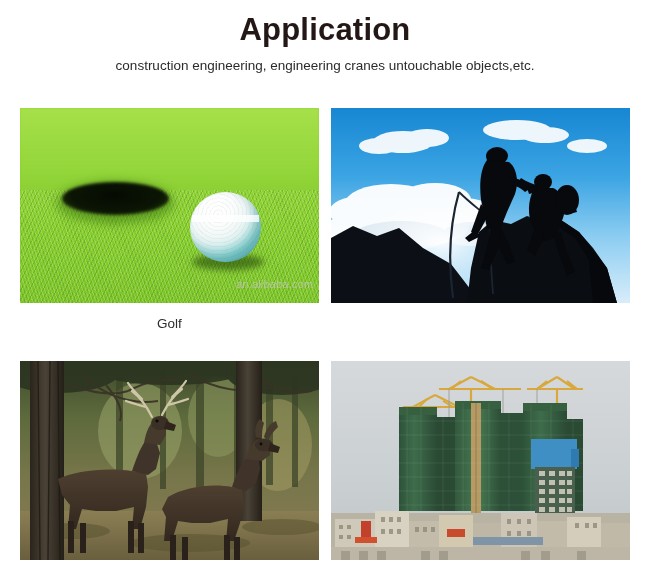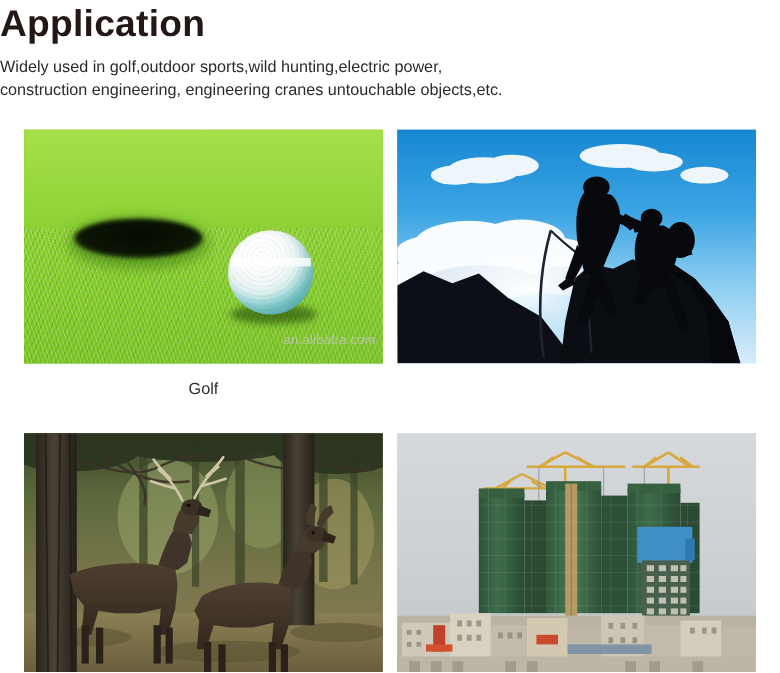--- a/index.html
+++ b/index.html
@@ -16,21 +16,22 @@
   }
   .page {
     width: 650px;
     height: 561px;
     position: relative;
     background: #ffffff;
   }
 
   
   .header {
-    text-align: left;
+    padding-top: 10px;
+    text-align: center;
   }
   .title {
     font-size: 31px;
     font-weight: bold;
     color: #231815;
     letter-spacing: 0.2px;
     line-height: 40px;
     margin: 0;
   }
   .subtitle {
@@ -170,21 +171,20 @@
   svg.scene { position: absolute; inset: 0; width: 100%; height: 100%; display: block; }
 </style>
 </head>
 <body>
 
 <div class="page">
 
   <div class="header">
     <h1 class="title">Application</h1>
     <p class="subtitle">
-      <span class="subtitle-line">Widely used in golf,outdoor sports,wild hunting,electric power,</span>
       <span class="subtitle-line">construction engineering, engineering cranes untouchable objects,etc.</span>
     </p>
   </div>
 
   <div class="grid">
 
     <div class="row row-1">
 
       <div class="cell">
         <div class="photo golf">

